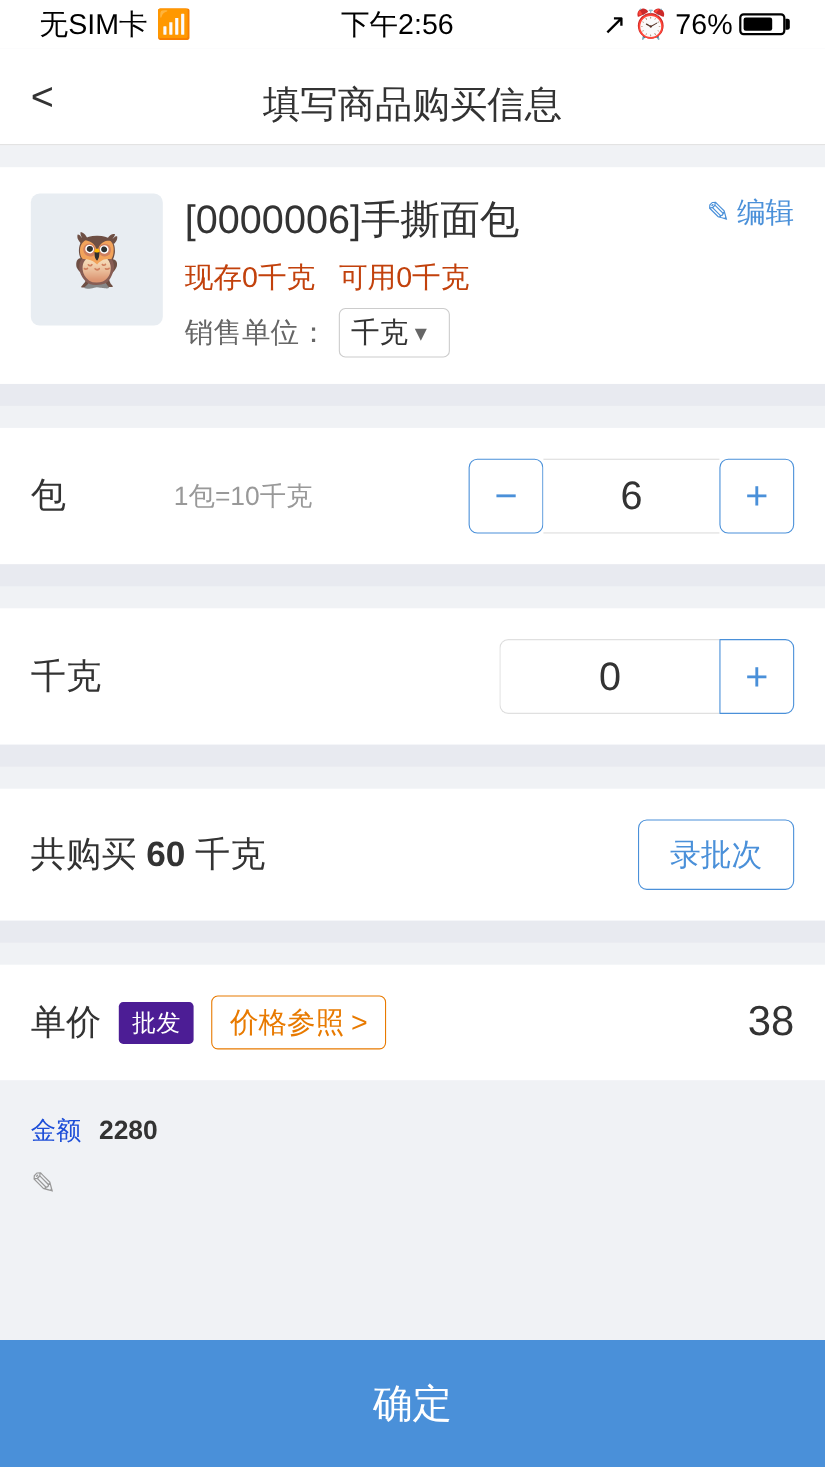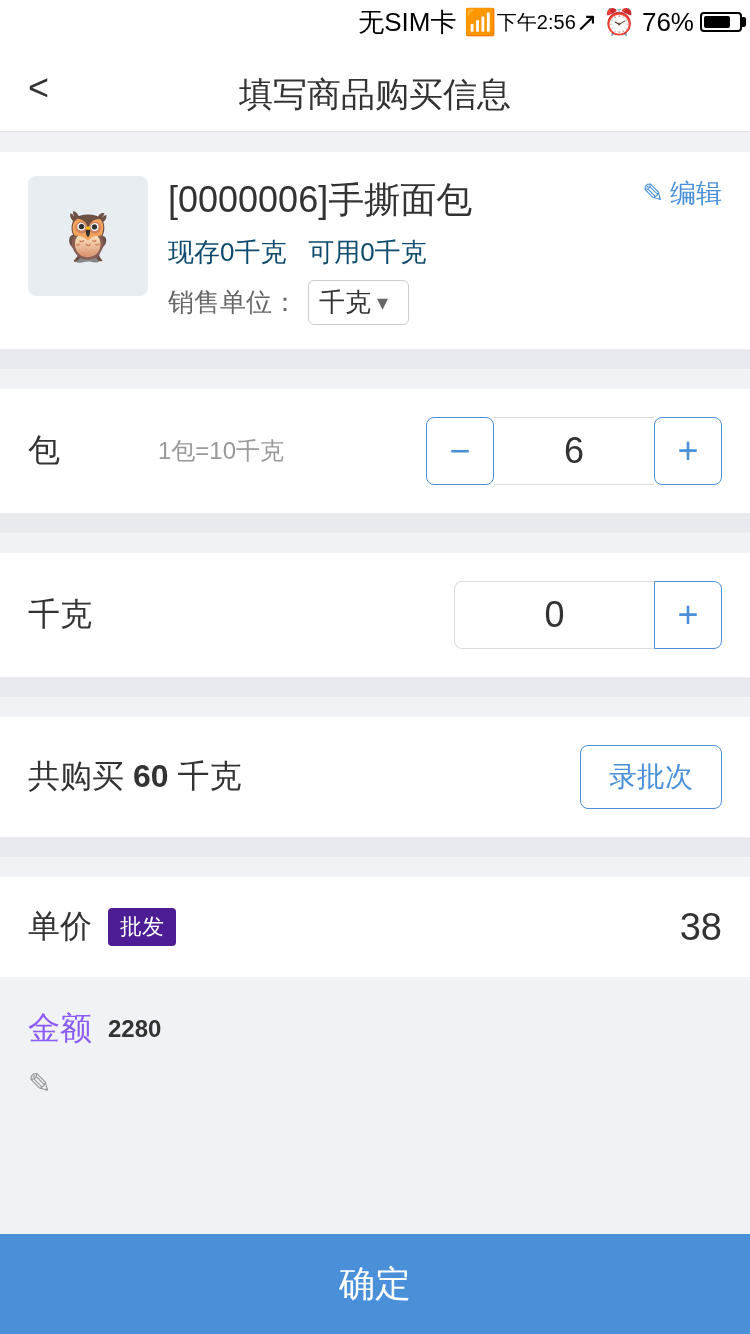--- a/index.html
+++ b/index.html
@@ -13,27 +13,27 @@
       color: #333;
     }
 
     
     .status-bar {
       width: 750px;
       height: 44px;
       background: #fff;
       display: flex;
       align-items: center;
-      justify-content: flex-end;
-      padding: 0 8px;
+      justify-content: space-between;
+      padding: 0 36px;
       font-size: 26px;
       color: #000;
     }
     .status-left { display: flex; align-items: center; gap: 8px; }
-    .status-center { font-weight: 500; font-size: 20px; }
+    .status-center { font-weight: 500; font-size: 26px; }
     .status-right { display: flex; align-items: center; gap: 6px; font-size: 26px; }
     .battery-box {
       width: 42px; height: 20px; border: 2px solid #000; border-radius: 4px; position: relative;
       display: inline-flex; align-items: center; padding: 2px;
     }
     .battery-box::after {
       content: ''; position: absolute; right: -6px; top: 50%; transform: translateY(-50%);
       width: 4px; height: 10px; background: #000; border-radius: 0 2px 2px 0;
     }
     .battery-fill { height: 100%; width: 76%; background: #000; border-radius: 2px; }
@@ -89,21 +89,21 @@
     }
     .product-info { flex: 1; }
     .product-code-name {
       font-size: 36px;
       font-weight: 500;
       color: #333;
       margin-bottom: 10px;
     }
     .product-stock {
       font-size: 26px;
-      color: #0c4a6e;
+      color: #c2410c;
       margin-bottom: 10px;
     }
     .product-unit-row {
       display: flex;
       align-items: center;
       font-size: 26px;
       color: #666;
     }
     .unit-select {
       margin-left: 10px;
@@ -258,21 +258,21 @@
       font-size: 38px;
       color: #333;
       font-weight: 400;
     }
     .amount-row {
       display: flex;
       align-items: center;
       gap: 16px;
       margin-bottom: 16px;
     }
-    .amount-label { font-size: 32px; color: #8b5cf6; }
+    .amount-label { font-size: 23px; color: #1d4ed8; }
     .amount-value { font-size: 24px; font-weight: 600; color: #333; }
     .note-row {
       display: flex;
       align-items: center;
       gap: 12px;
       color: #999;
       font-size: 28px;
     }
     .note-icon { font-size: 28px; color: #999; }
 
@@ -282,21 +282,21 @@
       flex: 1;
       min-height: 400px;
     }
 
     
     .confirm-btn {
       position: fixed;
       bottom: 0;
       left: 0;
       width: 750px;
-      height: 100px;
+      height: 116px;
       background: #4a90d9;
       color: #fff;
       font-size: 36px;
       font-weight: 500;
       border: none;
       cursor: pointer;
       display: flex;
       align-items: center;
       justify-content: center;
     }
@@ -396,20 +396,24 @@
     <button class="batch-btn">录批次</button>
   </div>
 </div>
 
 <div class="separator"></div>
 
 <div class="price-section">
   <div class="price-row">
     <span class="price-label">单价</span>
     <span class="price-tag">批发</span>
+    <button class="price-ref-btn">
+      <span>价格参照</span>
+      <span>&gt;</span>
+    </button>
     <span class="price-value">38</span>
   </div>
 </div>
 
 <div style="background:#f0f2f5; padding: 28px 28px 0 28px; margin-top: 2px;">
   <div class="amount-row">
     <span class="amount-label">金额</span>
     <span class="amount-value">2280</span>
   </div>
   <div class="note-row">

